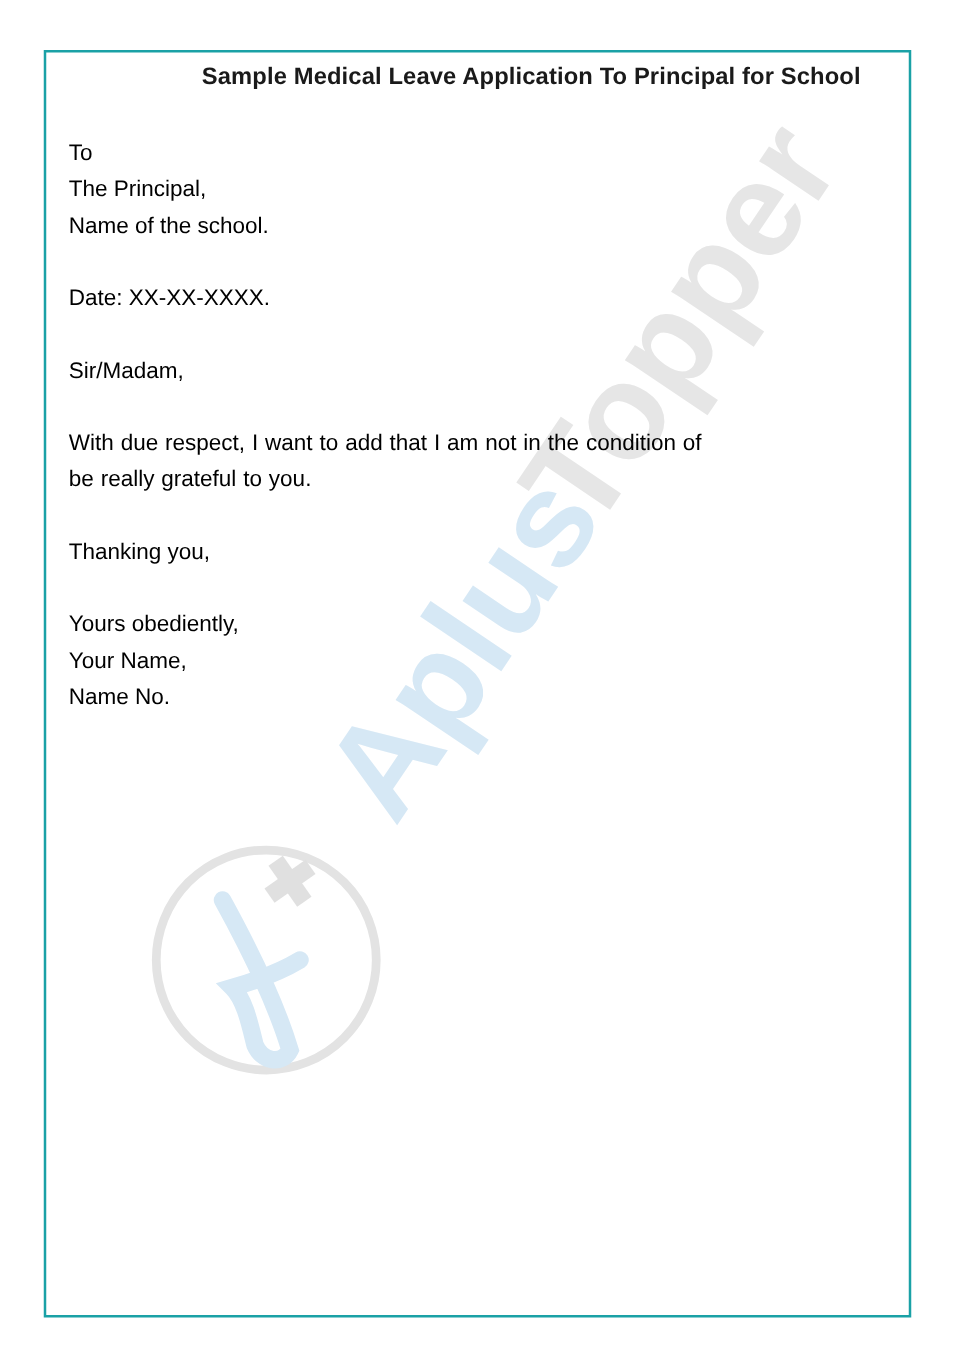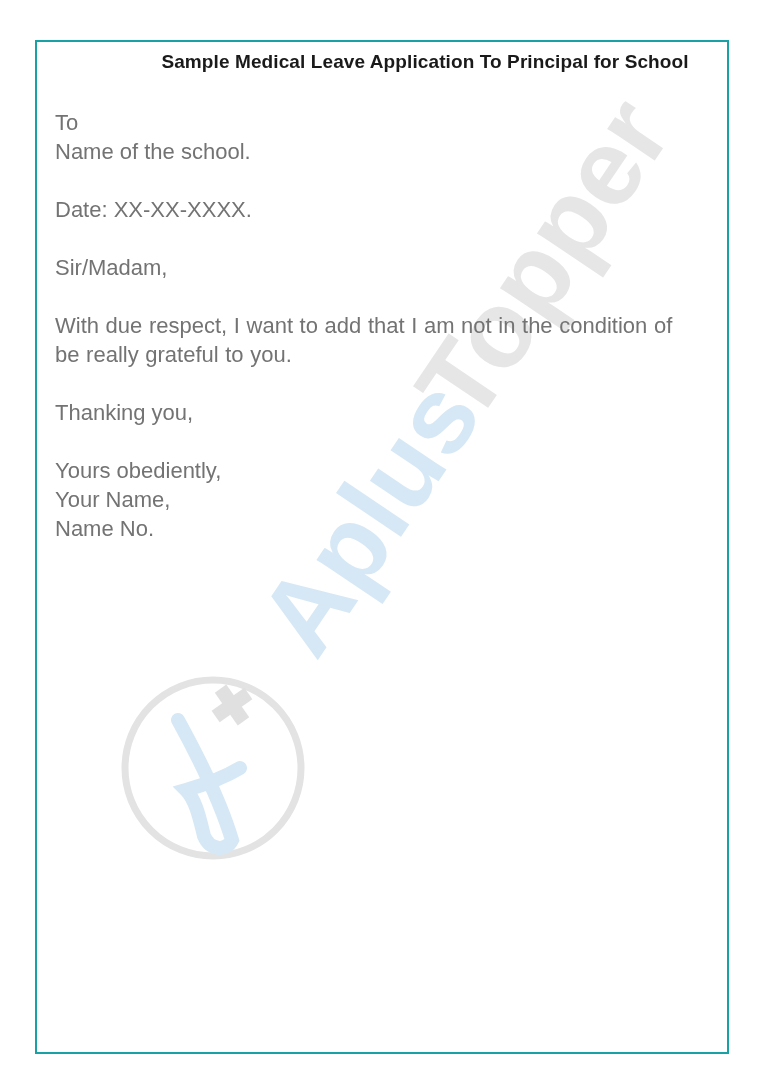--- a/index.html
+++ b/index.html
@@ -42,23 +42,23 @@
       color: #1a1a1a;
       letter-spacing: 0.1px;
       z-index: 2;
       padding-left: 42px;
     }
     .doc-body {
       position: absolute;
       left: 55px;
       top: 108px;
       width: 665px;
-      font-size: 22px;
+      font-size: 18px;
       line-height: 29px;
-      color: #737373;
+      color: #000000;
       z-index: 2;
     }
     .doc-body p {
       margin: 0 0 29px 0;
     }
     .doc-body .line {
       display: block;
     }
     .para-body {
       word-spacing: 0.5px;
@@ -84,20 +84,21 @@
     <text x="-230" y="30" font-family="Liberation Sans, sans-serif" font-weight="bold" font-size="108" fill="#d6e8f5">Aplus</text>
     <text x="52" y="30" font-family="Liberation Sans, sans-serif" font-weight="bold" font-size="108" fill="#e6e6e6">Topper</text>
   </g>
 </svg>
 
 <div class="doc-title">Sample Medical Leave Application To Principal for School</div>
 
 <div class="doc-body">
   <p>
     <span class="line">To</span>
+    <span class="line">The Principal,</span>
     <span class="line">Name of the school.</span>
   </p>
   <p>
     <span class="line">Date: XX-XX-XXXX.</span>
   </p>
   <p>
     <span class="line">Sir/Madam,</span>
   </p>
   <p class="para-body">
     <span class="line">With due respect, I want to add that I am not in the condition of</span>

